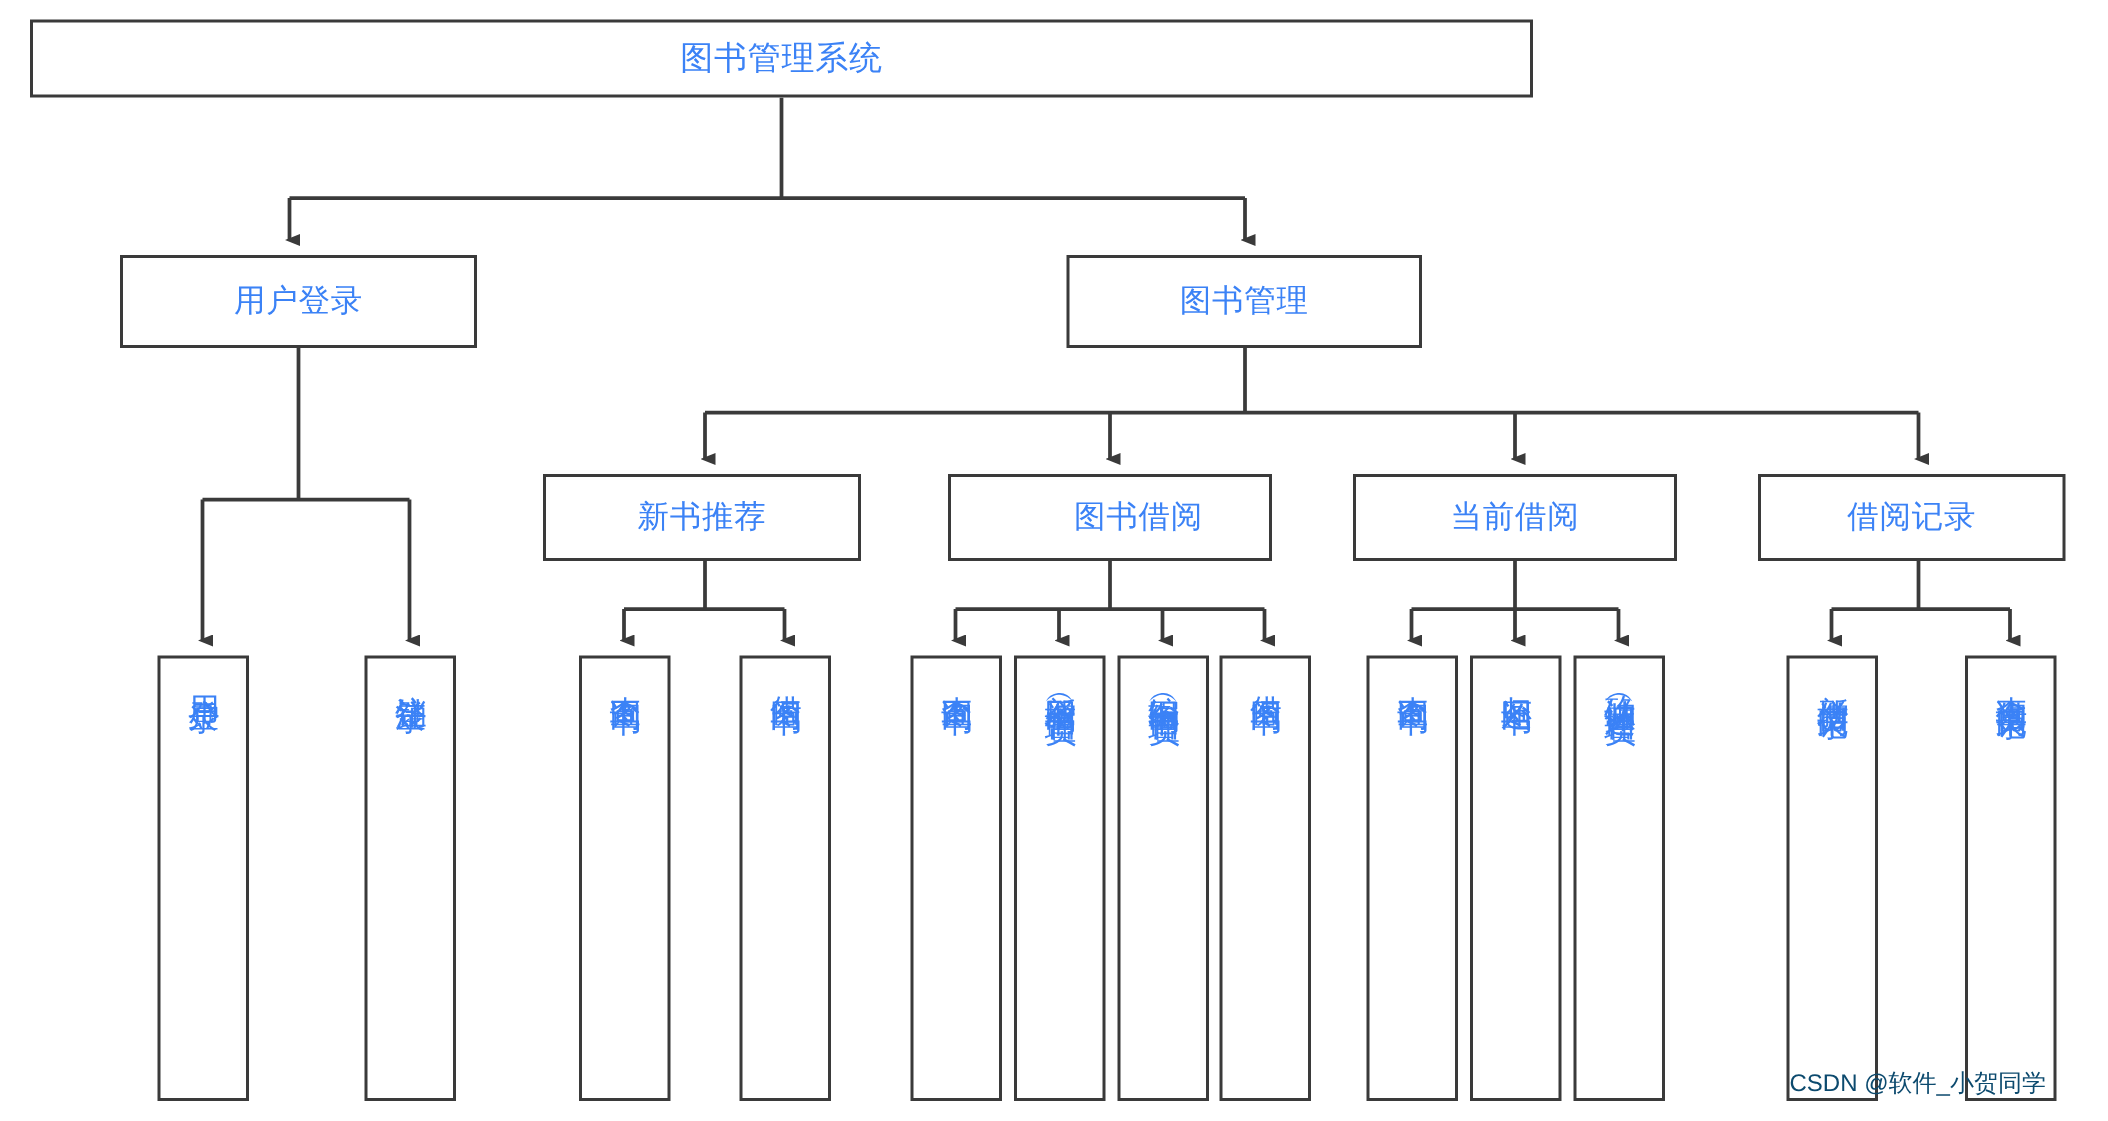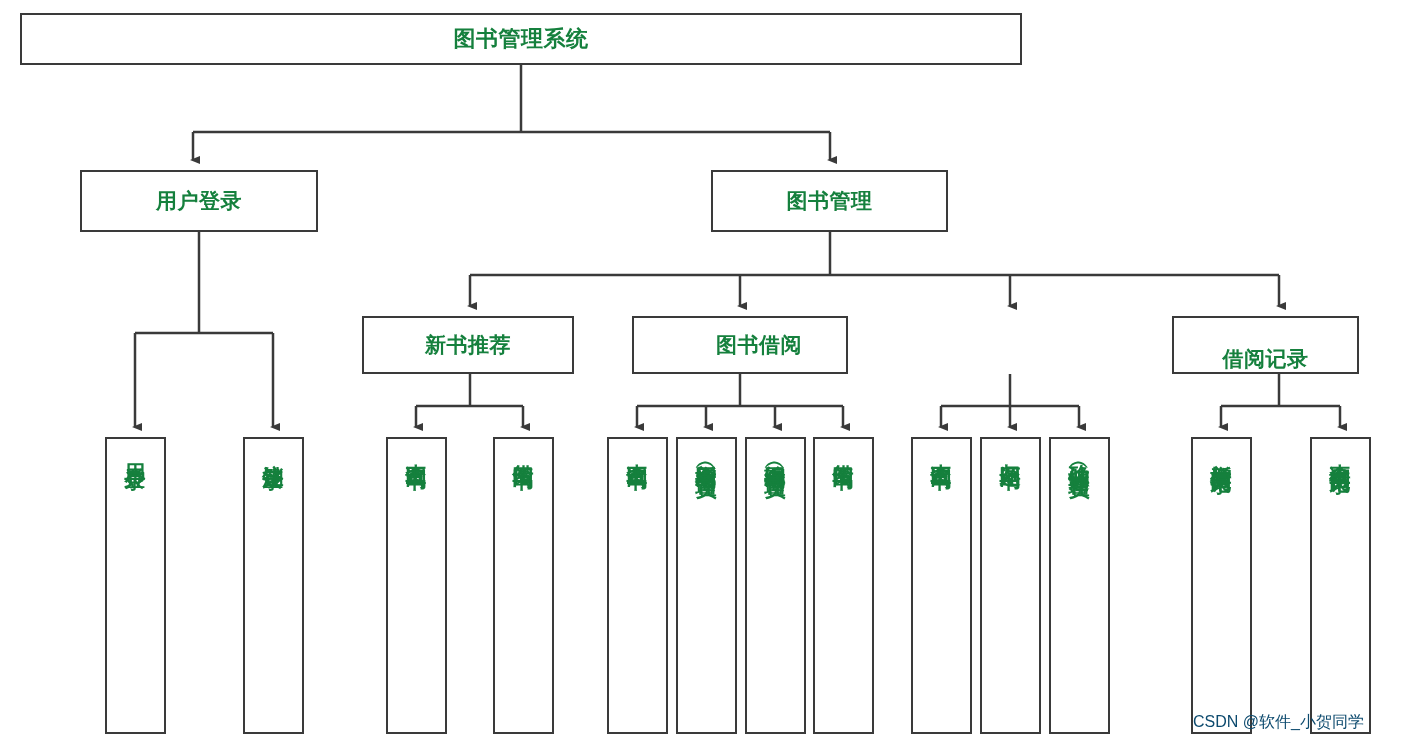--- a/index.html
+++ b/index.html
@@ -27,23 +27,22 @@
     pointer-events: none;
   }
   .node {
     position: absolute;
     box-sizing: border-box;
     background: #ffffff;
     border: 2px solid #3a3a3a;
     display: flex;
     align-items: center;
     justify-content: center;
-    color: #15803d;
+    color: #3b82f6;
     z-index: 2;
-    font-weight: bold;
   }
   .node .label {
     display: block;
     text-align: center;
     line-height: 1.18;
     letter-spacing: 0.5px;
     white-space: nowrap;
   }
   
   .node.horiz .label {
@@ -141,21 +140,24 @@
   <div class="node horiz" style="left:711px; top:170px; width:237px; height:62px;justify-content:center;">
     <span class="label">图书管理</span>
   </div>
 
   <div class="node horiz" style="left:362px; top:316px; width:212px; height:58px;">
     <span class="label">新书推荐</span>
   </div>
   <div class="node horiz" style="left:632px; top:316px; width:216px; height:58px;padding-left:38px;">
     <span class="label">图书借阅</span>
   </div>
-  <div class="node horiz" style="left:1172px; top:316px; width:187px; height:58px;align-items:flex-end;">
+  <div class="node horiz" style="left:902px; top:316px; width:216px; height:58px;">
+    <span class="label">当前借阅</span>
+  </div>
+  <div class="node horiz" style="left:1172px; top:316px; width:205px; height:58px;">
     <span class="label">借阅记录</span>
   </div>
 
   <div class="node vert" style="left:105px; top:437px; width:61px; height:297px;">
     <span class="label">用户登录</span>
   </div>
   <div class="node vert" style="left:243px; top:437px; width:61px; height:297px;">
     <span class="label">注销登录</span>
   </div>
 

